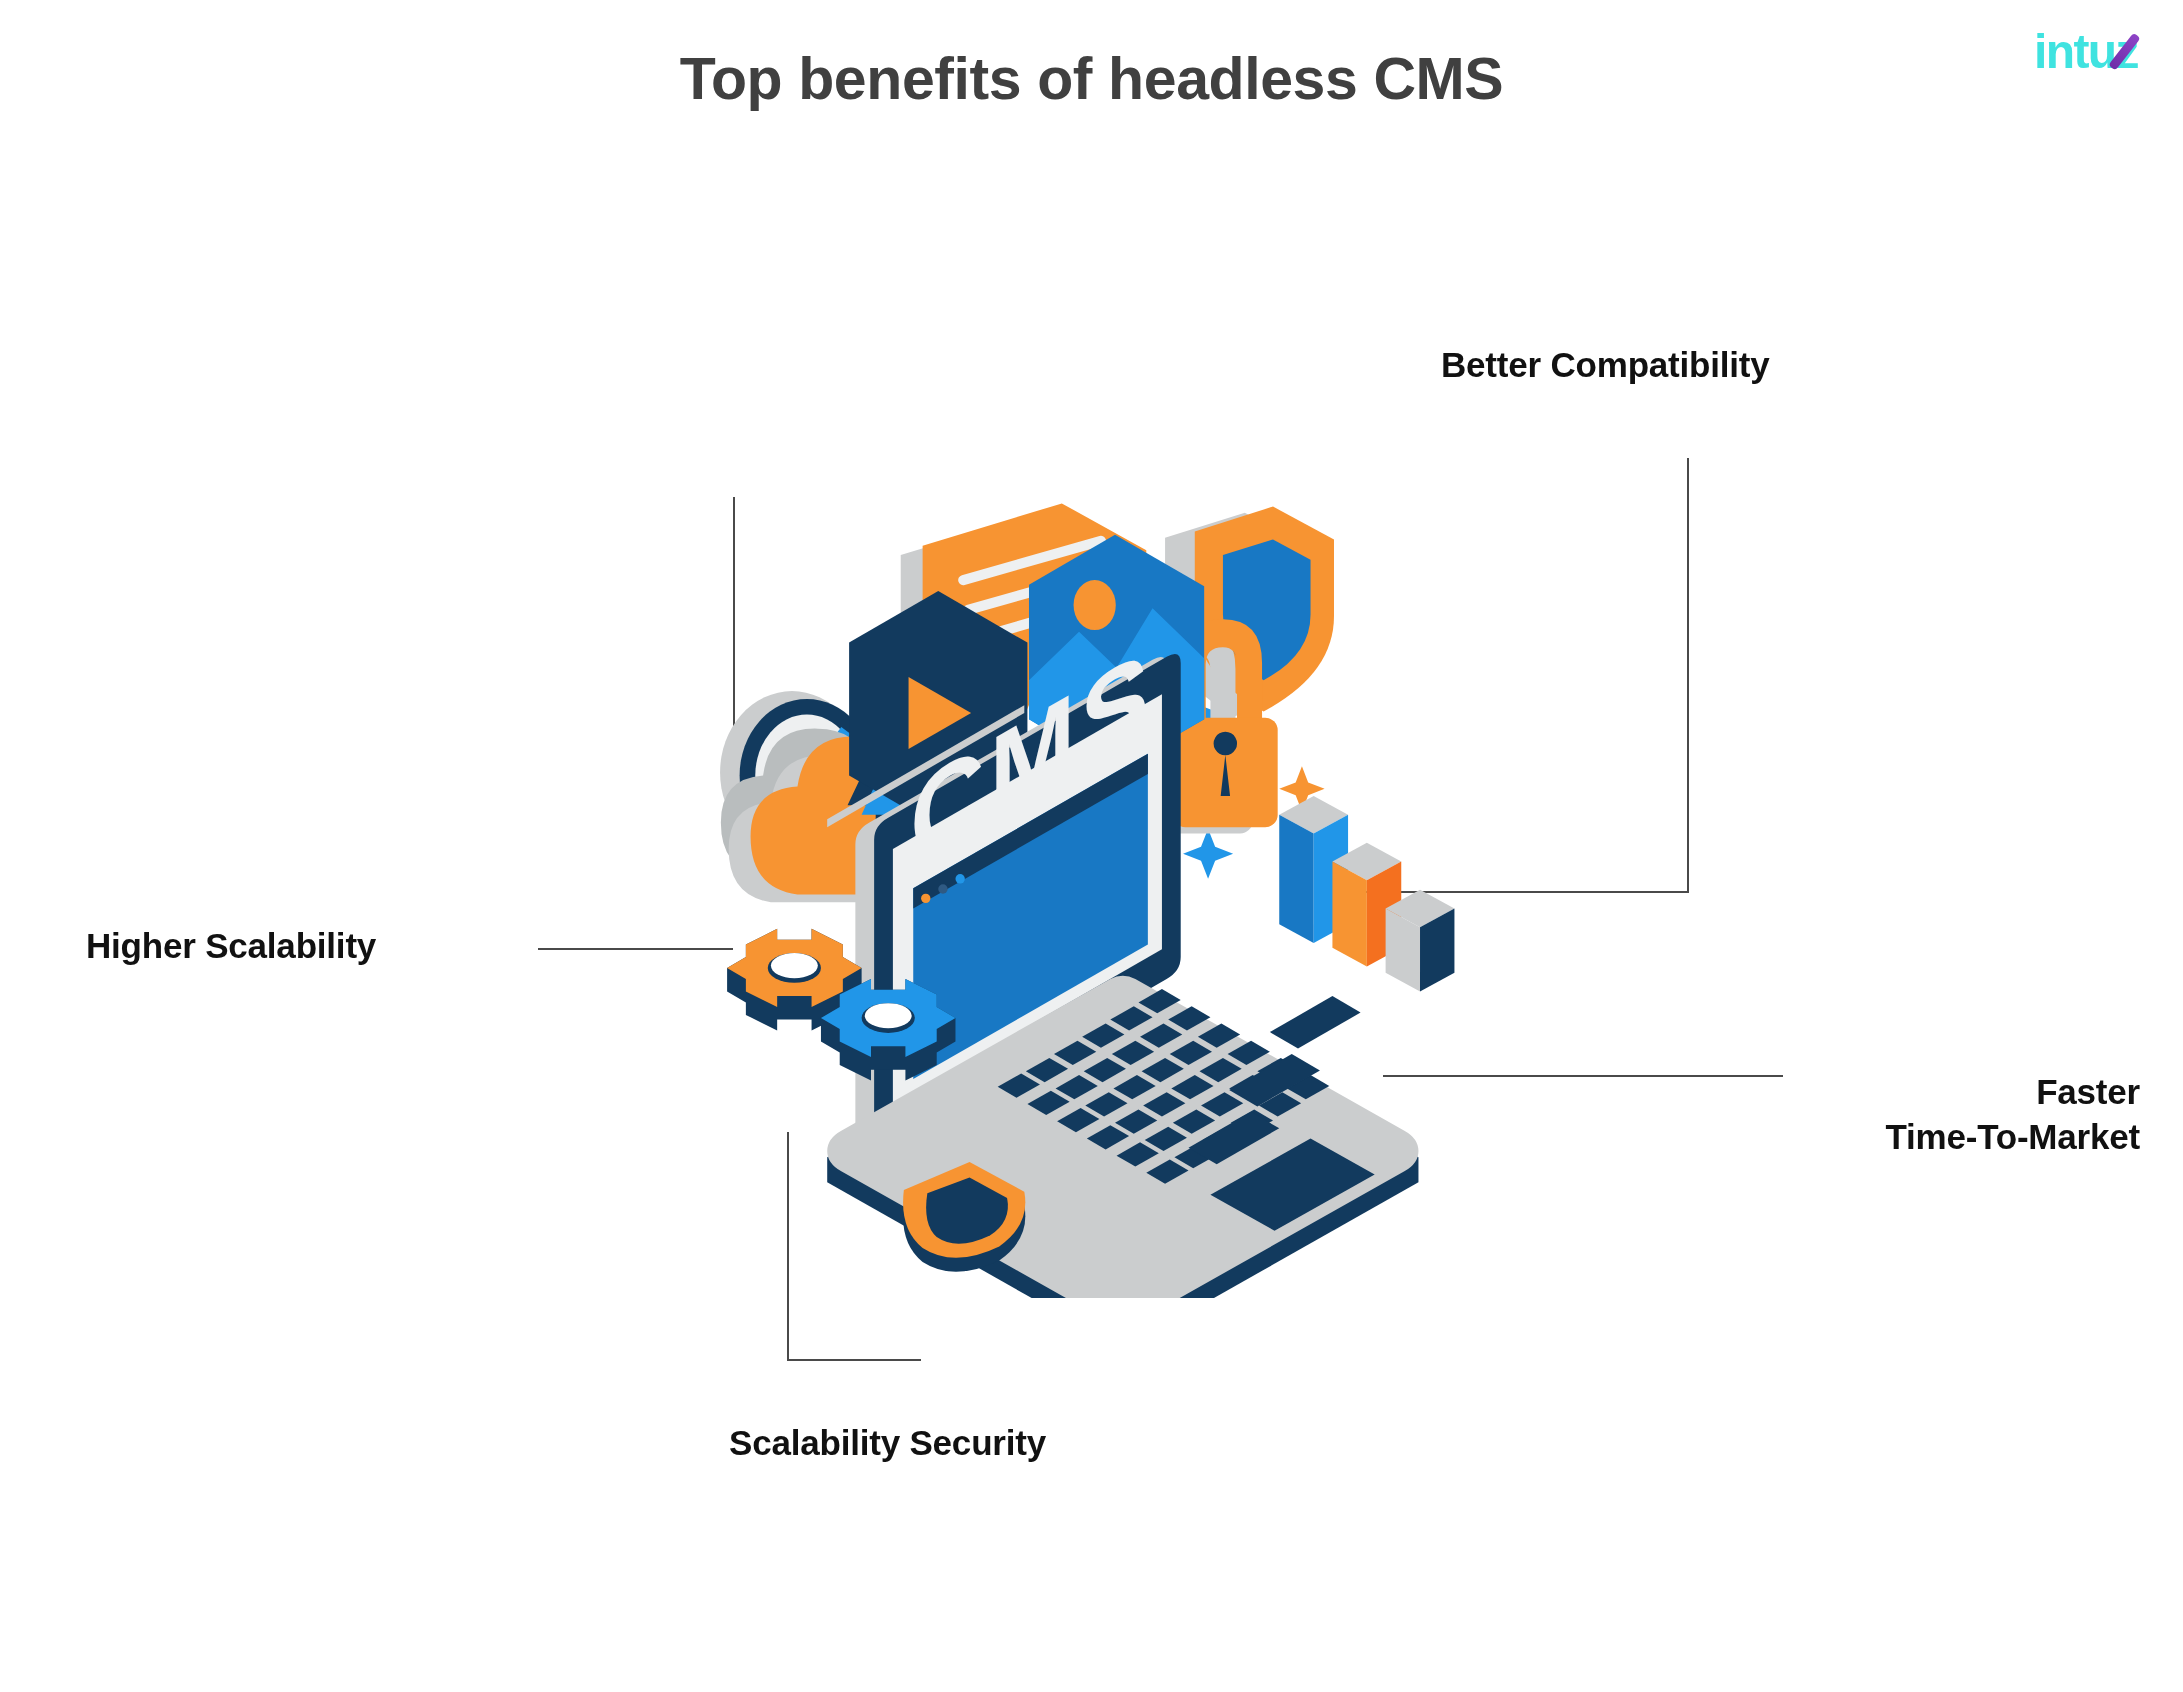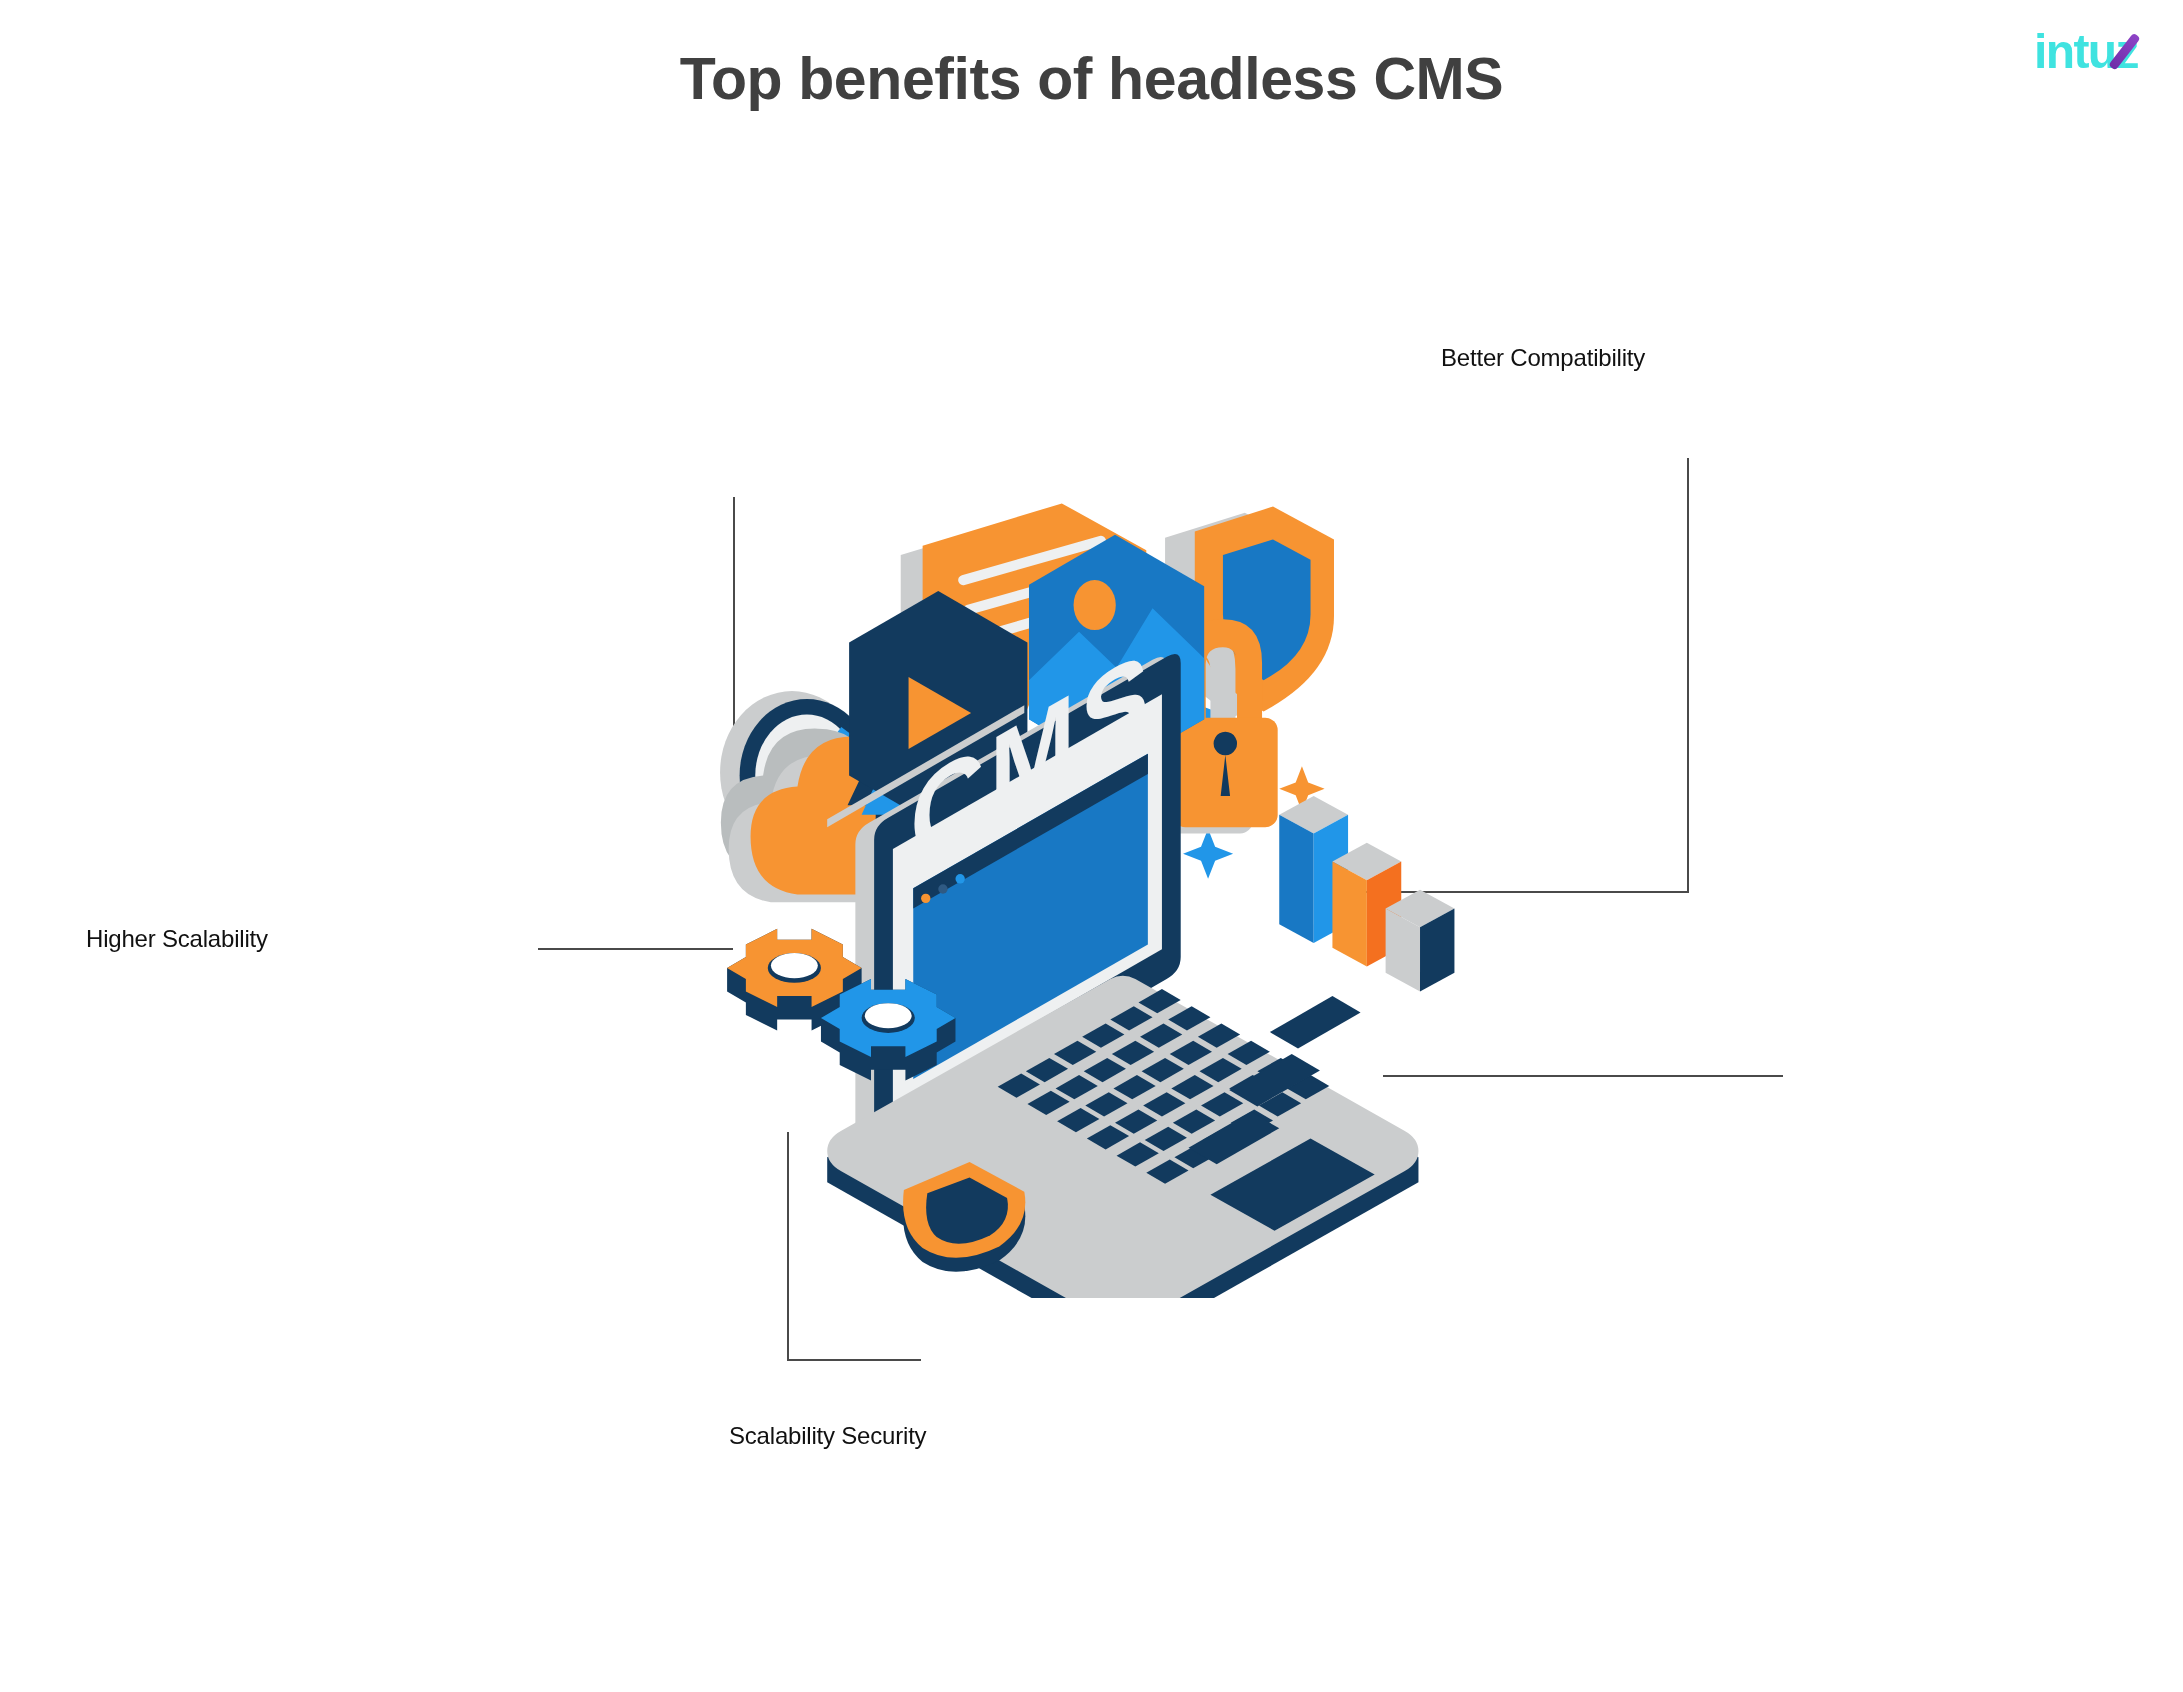--- a/index.html
+++ b/index.html
@@ -63,22 +63,22 @@
     width: 8.6px;
     height: 41px;
     background: linear-gradient(180deg, #8E44C7 0%, #6F2DA8 100%);
     transform: rotate(38deg);
     border-radius: 3.9px;
   }
 
   
   .callout {
     position: absolute;
-    font-size: 24px;
-    font-weight: 400;
+    font-size: 35px;
+    font-weight: 700;
     color: #111111;
     line-height: 1.28;
     white-space: pre-line;
     letter-spacing: -0.2px;
   }
   .callout.c-flexibility   { left: 418px;  top: 401px;  }
   .callout.c-compatibility { left: 1441px; top: 343px;  }
   .callout.c-scalability   { left: 86px;  top: 924px; text-align: center; }
   .callout.c-market        { left: 1702px; top: 1070px; width: 438px; text-align: right; }
   .callout.c-security      { left: 729px;  top: 1421px; }
@@ -141,20 +141,22 @@
   <div class="connector conn-h conn-mkt-h"></div>
 
   <div class="connector conn-v conn-sec-v"></div>
   <div class="connector conn-h conn-sec-h"></div>
 
 
   <div class="callout c-compatibility">Better Compatibility</div>
 
   <div class="callout c-scalability">Higher Scalability</div>
 
+  <div class="callout c-market">Faster
+Time-To-Market</div>
 
   <div class="callout c-security">Scalability Security</div>
 
   <div id="illustration">
     <svg viewBox="0 0 1060 1060" xmlns="http://www.w3.org/2000/svg">
 
       <g>
         <path d="M275 210 l9 25 25 9 -25 9 -9 25 -9 -25 -25 -9 25 -9z" fill="#2196E8"></path>
         <path d="M117 300 l8 21 21 8 -21 8 -8 21 -8 -21 -21 -8 21 -8z" fill="#123A5E"></path>
         <path d="M650 280 l9 24 24 9 -24 9 -9 24 -9 -24 -24 -9 24 -9z" fill="#2196E8"></path>

